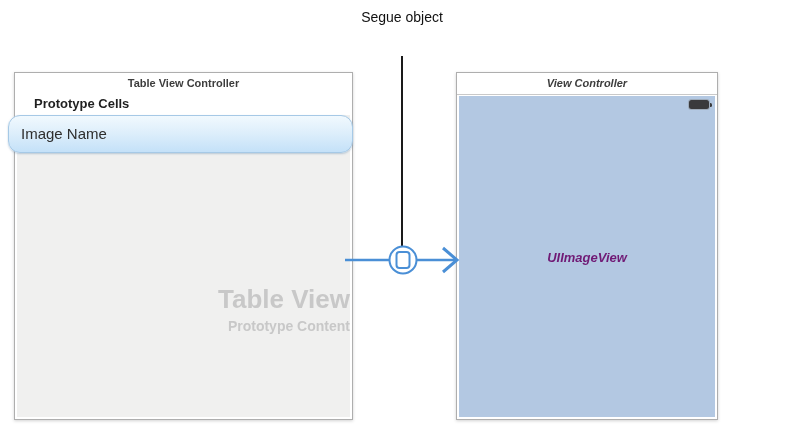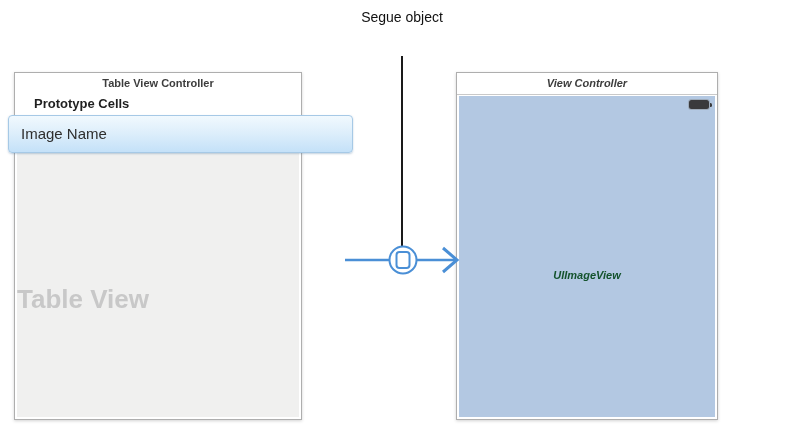--- a/index.html
+++ b/index.html
@@ -16,21 +16,21 @@
   .annotation-line{
     position:absolute;left:401px;top:56px;width:2px;height:191px;background:#1a1a1a;
   }
 
   
   .scene{
     position:absolute;top:72px;height:348px;background:#ffffff;
     border:1px solid #aeaeae;box-shadow:0 1px 3px rgba(0,0,0,0.18);
     box-sizing:border-box;
   }
-  .scene-left{left:14px;width:288px;}
+  .scene-left{left:14px;width:339px;}
   .scene-right{left:456px;width:262px;font-style:italic;}
   .scene-titlebar{
     position:absolute;left:0;top:0;right:0;height:21px;background:#ffffff;
     border-bottom:1px solid #c9c9c9;text-align:center;line-height:21px;
     font-size:11px;font-weight:bold;color:#3d3d3d;
   }
 
   
   .proto-row{
     position:absolute;left:0;right:0;top:21px;height:21px;background:#ffffff;
@@ -44,43 +44,43 @@
   }
   .battery::after{
     content:'';position:absolute;right:-3px;top:2.5px;width:2px;height:4px;
     background:#3a3a3c;border-radius:0 1.5px 1.5px 0;
   }
   .battery-left{right:7px;top:26px;}
   .table-body{
     position:absolute;left:2px;right:2px;top:42px;bottom:2px;background:#f0f0ef;
   }
   .placeholder{
-    position:absolute;left:0;right:0;top:170px;text-align:left;color:#c8c8c8;
+    position:absolute;left:0;right:0;top:170px;text-align:right;color:#c8c8c8;
   }
   .placeholder-title{font-size:26px;font-weight:bold;line-height:28px;}
   .placeholder-subtitle{font-size:14px;font-weight:bold;line-height:20px;margin-top:3px;}
   .proto-cell{
     position:absolute;left:-7px;width:345px;top:42px;height:38px;box-sizing:border-box;
     background:linear-gradient(180deg,#f1f9fe 0%,#ddeefb 48%,#c4e1f8 100%);
-    border:1px solid #a6c9e6;border-radius:4px;
+    border:1px solid #a6c9e6;border-radius:12px;
     box-shadow:0 1px 2px rgba(80,120,160,0.35);
     z-index:3;
   }
   .proto-cell-label{
     position:absolute;left:12px;top:9px;font-size:15px;color:#2e2e2e;
   }
 
   
   .vc-body{
     position:absolute;left:2px;right:2px;top:23px;bottom:2px;background:#b3c8e2;
   }
   .battery-right{right:6px;top:4px;}
   .vc-content-label{
     position:absolute;left:0;right:0;top:50%;transform:translateY(-50%);
-    text-align:center;font-size:11px;font-weight:bold;color:#14532d;margin-top:18px;
+    text-align:center;font-size:13px;font-weight:bold;color:#701a75;
   }
 
   
   .segue-svg{position:absolute;left:343px;top:240px;overflow:visible;}
 </style>
 </head>
 <body>
 
 <div class="canvas">
 
@@ -89,20 +89,21 @@
 
   <div class="scene scene-left">
     <div class="scene-titlebar">Table View Controller</div>
     <div class="proto-row">
       <span class="proto-label">Prototype Cells</span>
       <span class="battery battery-left"></span>
     </div>
     <div class="table-body">
       <div class="placeholder">
         <div class="placeholder-title">Table View</div>
+        <div class="placeholder-subtitle">Prototype Content</div>
       </div>
     </div>
     <div class="proto-cell">
       <span class="proto-cell-label">Image Name</span>
     </div>
   </div>
 
   <div class="scene scene-right">
     <div class="scene-titlebar">View Controller</div>
     <div class="vc-body">

